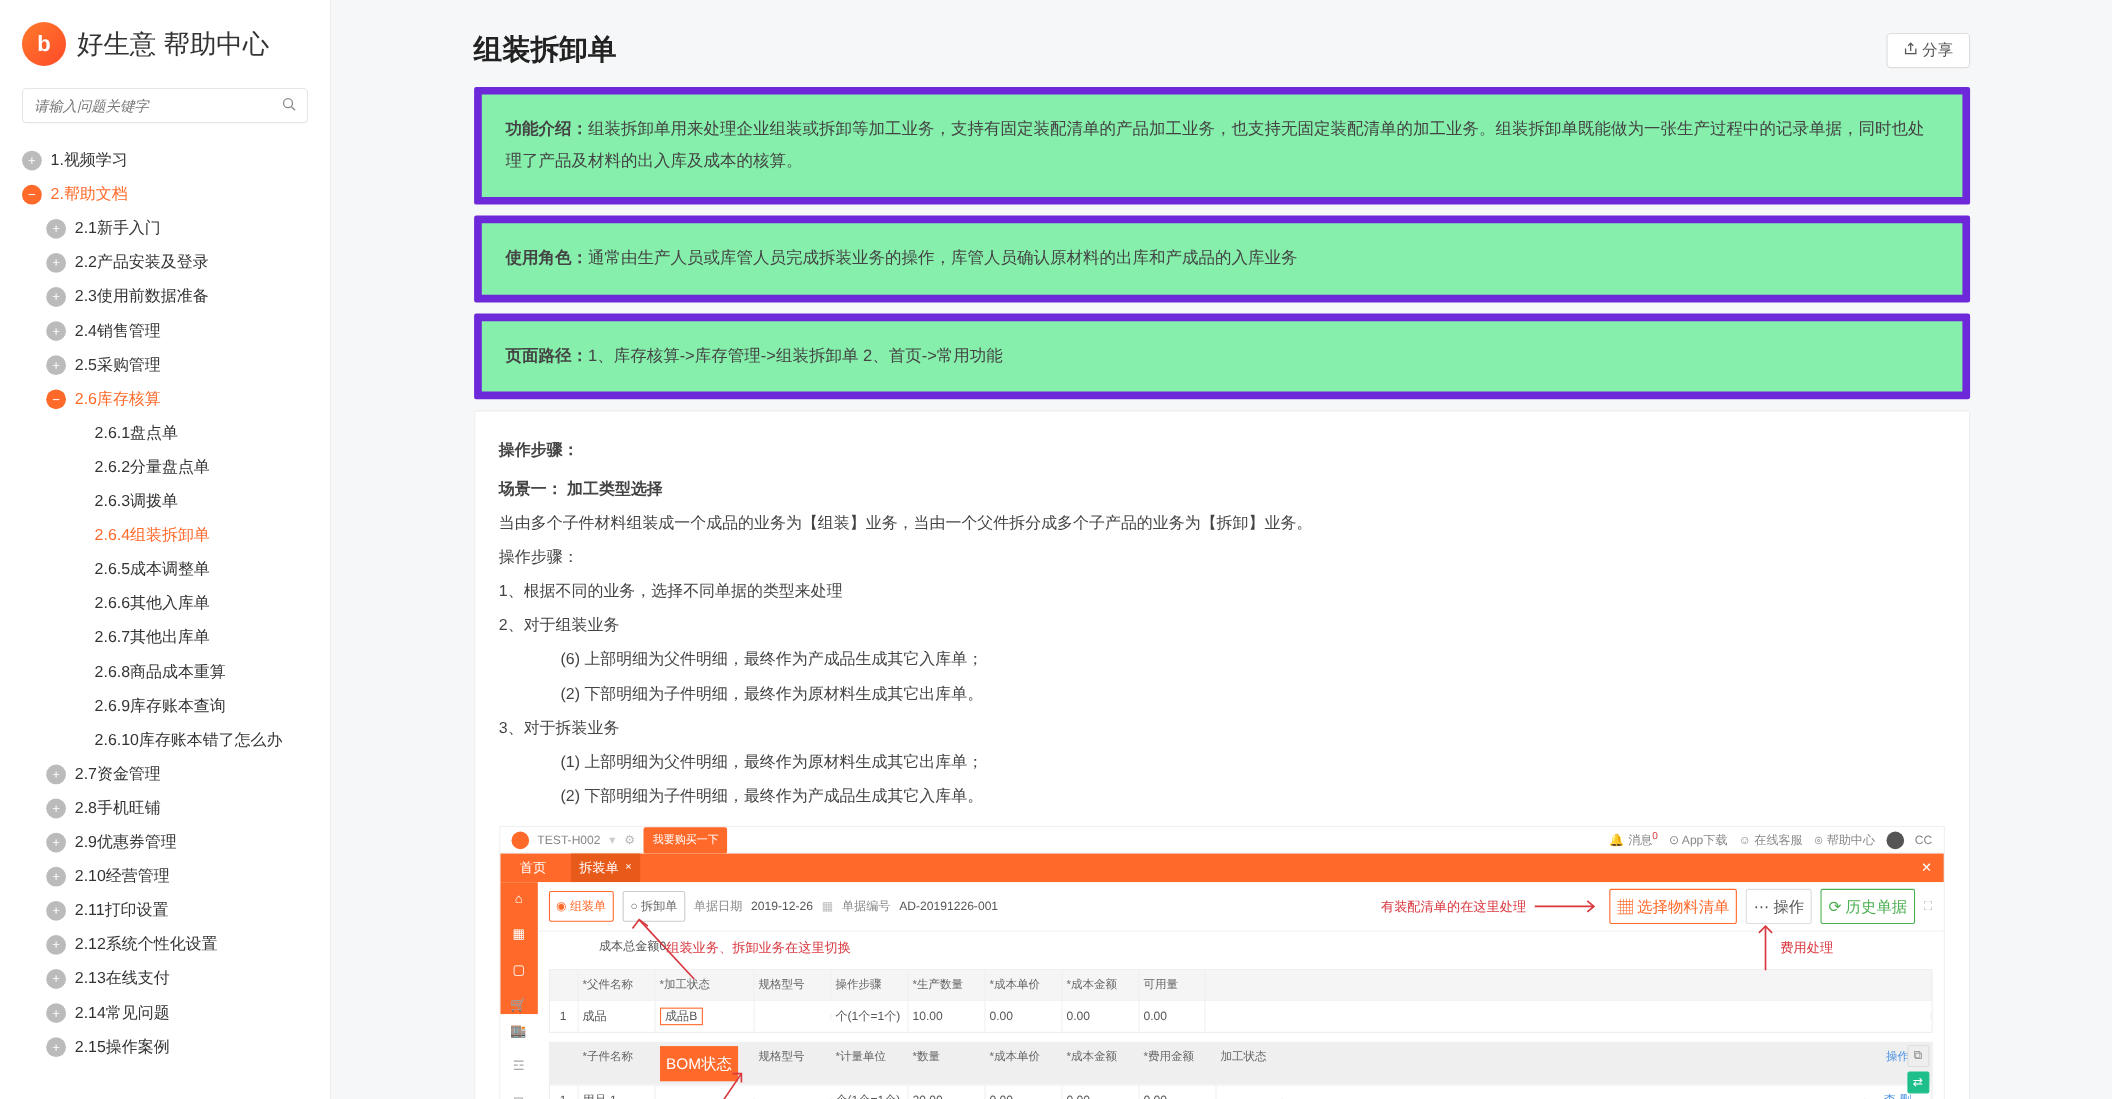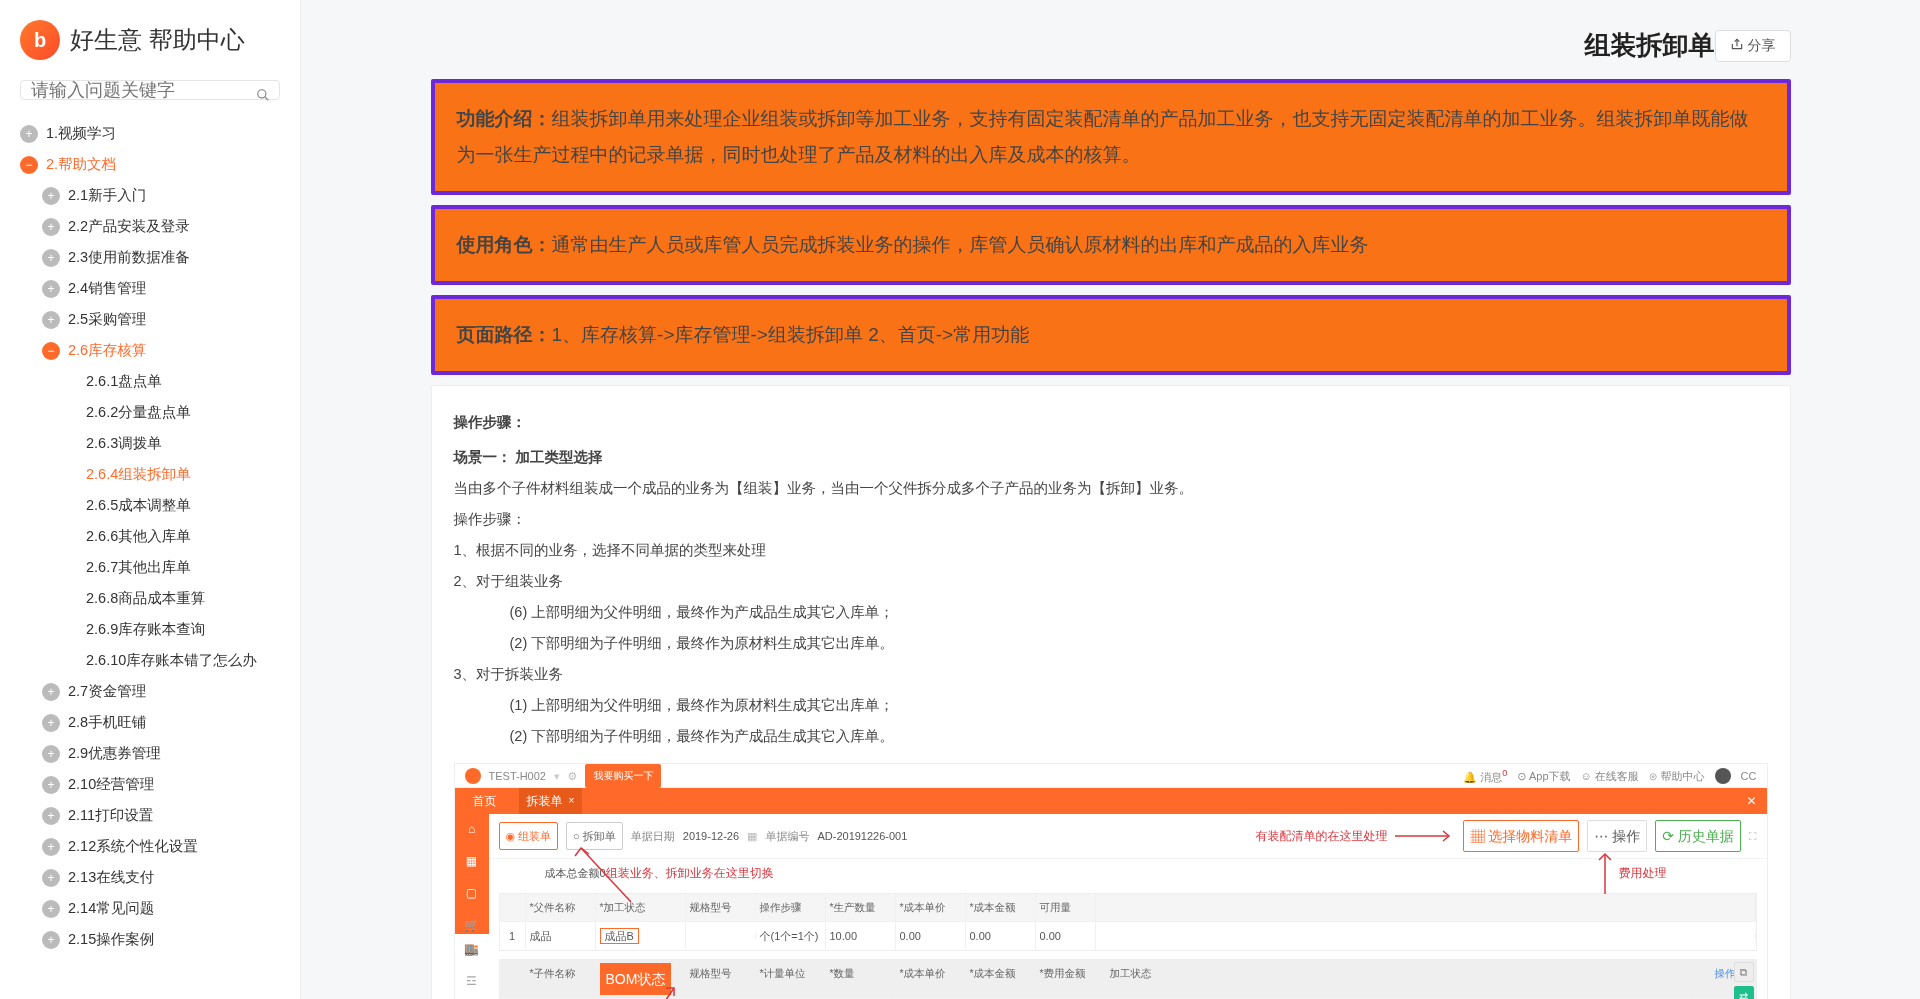--- a/index.html
+++ b/index.html
@@ -3,36 +3,36 @@
 <meta charset="utf-8">
 <style>
 * { margin: 0; padding: 0; box-sizing: border-box; }
 body { font-family: "Microsoft YaHei", Arial, sans-serif; background: #fff; font-size: 14px; color: #333; }
 .wrapper { display: flex; width: 1920px; min-height: 999px; }
 .sidebar { width: 300px; padding: 20px; }
 .brand { display: flex; align-items: center; margin-bottom: 20px; }
 .brand-logo { width: 40px; height: 40px; border-radius: 50%; background: linear-gradient(135deg,#ff7a2a,#ff4a2a); display: flex; align-items: center; justify-content: center; color: #fff; font-weight: bold; font-size: 20px; margin-right: 10px; }
 .brand-title { font-size: 24px; color: #333; }
 .search-box { position: relative; margin-bottom: 18px; }
-.search-box input { width: 100%; height: 20px; border: 1px solid #e5e5e5; border-radius: 4px; padding: 0 30px 0 10px; font-size: 18px; outline: none; }
+.search-box input { width: 100%; height: 32px; border: 1px solid #e5e5e5; border-radius: 4px; padding: 0 30px 0 10px; font-size: 13px; outline: none; font-style: italic; }
 .search-box .sicon { position: absolute; right: 10px; top: 8px; color: #888; font-size: 14px; }
 .nav { list-style: none; }
 .nav li { padding: 6px 0; font-size: 14.5px; color: #333; cursor: pointer; display: flex; align-items: center; }
 .nav li .exp { width: 18px; height: 18px; border-radius: 50%; background: #bbb; color: #fff; display: inline-flex; align-items: center; justify-content: center; font-size: 12px; margin-right: 8px; flex-shrink: 0; }
 .nav li.active > .exp { background: #ff6a2a; }
 .nav li.active { color: #ff6a2a; }
 .nav .sub1 { padding-left: 22px; }
 .nav .sub2 { padding-left: 66px; }
 .nav .sub2.active { color: #ff6a2a; }
 .main { flex: 1; background: #f6f7f8; padding: 0 0 20px 0; border-left: 1px solid #eee; }
 .main-inner { max-width: 1400px; margin: 0 auto; background: #f6f7f8; }
-.title-row { display: flex; align-items: center; justify-content: flex-end; padding: 28px 20px 16px 20px; }
+.title-row { display: flex; align-items: center; justify-content: space-between; padding: 28px 20px 16px 20px; }
 .title-row h1 { font-size: 26px; font-weight: 600; color: #222; }
 .share-btn { border: 1px solid #ddd; background: #fff; border-radius: 4px; padding: 6px 14px; font-size: 14px; color: #555; display: flex; align-items: center; gap: 4px; cursor: pointer; }
-.card { background: #f97316; border: 4px solid #6d28d9; border-radius: 2px; margin: 0 20px 10px 20px; padding: 18px 22px; line-height: 1.9; color: #444; font-size: 19px; }
+.card { background: #86efac; border: 7px solid #6d28d9; border-radius: 2px; margin: 0 20px 10px 20px; padding: 18px 22px; line-height: 1.9; color: #444; font-size: 15px; }
 .card .label { font-weight: 600; }
 .content-card { background: #fff; border: 1px solid #eee; border-radius: 2px; margin: 0 20px; padding: 20px 22px; line-height: 2; font-size: 14.5px; color: #444; }
 .content-card .hd { font-weight: 600; margin-bottom: 4px; }
 .content-card .strong { font-weight: 600; margin-top: 6px; }
 .content-card p { margin: 2px 0; }
 .indent2 { padding-left: 56px; }
 .mock-img { margin: 12px 0; border: 1px solid #eee; background: #fafafa; }
 .mock-top { height: 24px; background: #fff; border-bottom: 1px solid #eee; display: flex; align-items: center; padding: 0 10px; font-size: 11px; color: #888; justify-content: space-between; }
 .mock-top .left { display:flex; align-items:center; gap:8px; }
 .mock-top .logo2 { width:16px; height:16px; border-radius:50%; background:#ff6a2a; }

